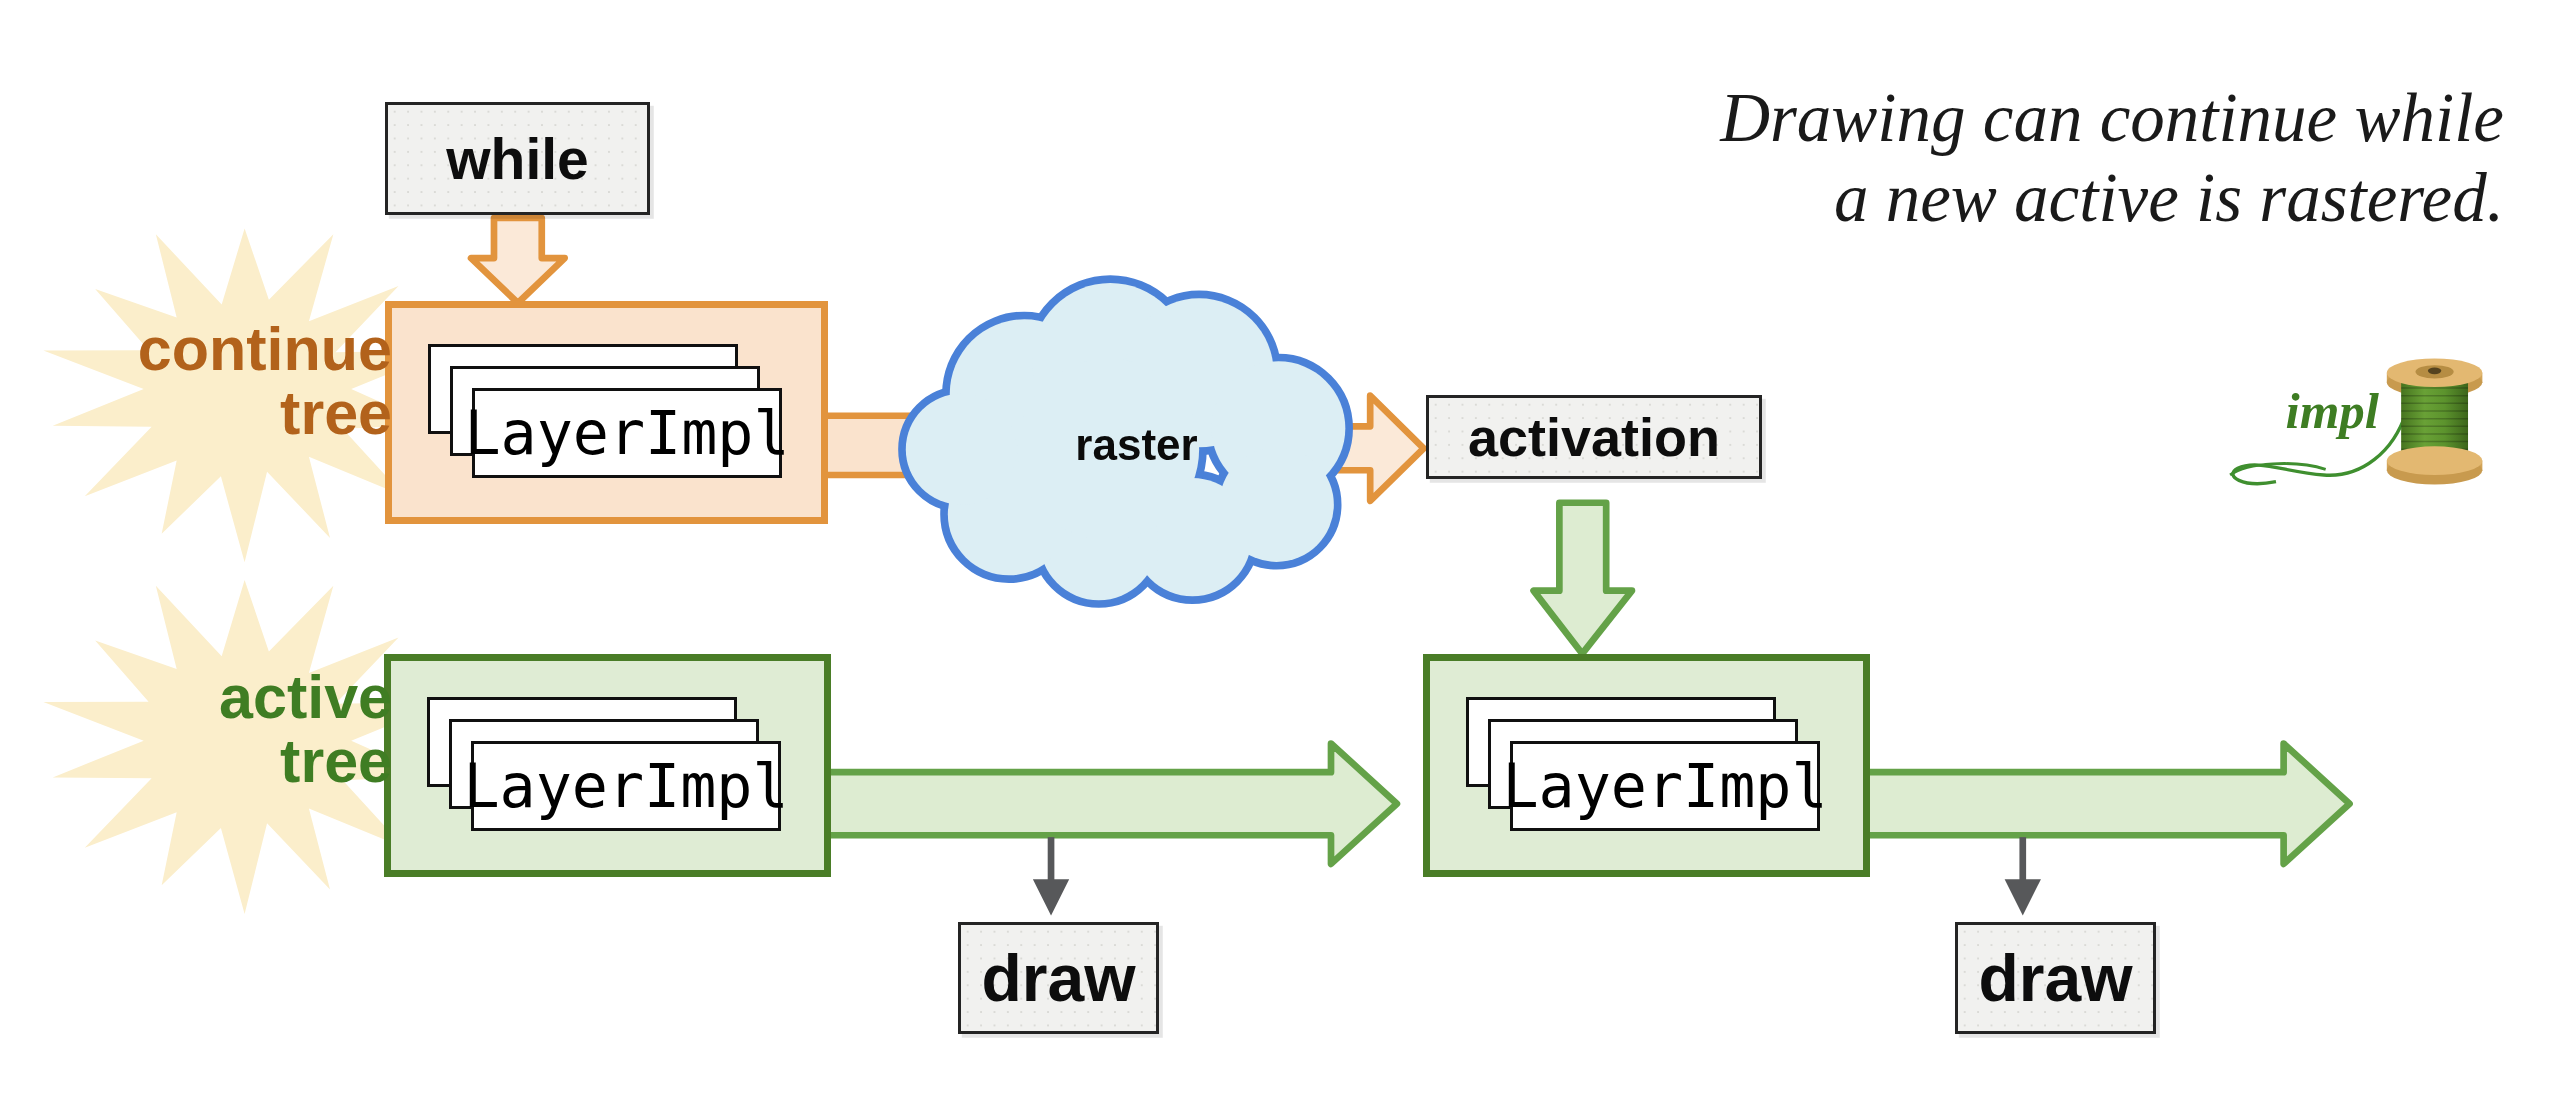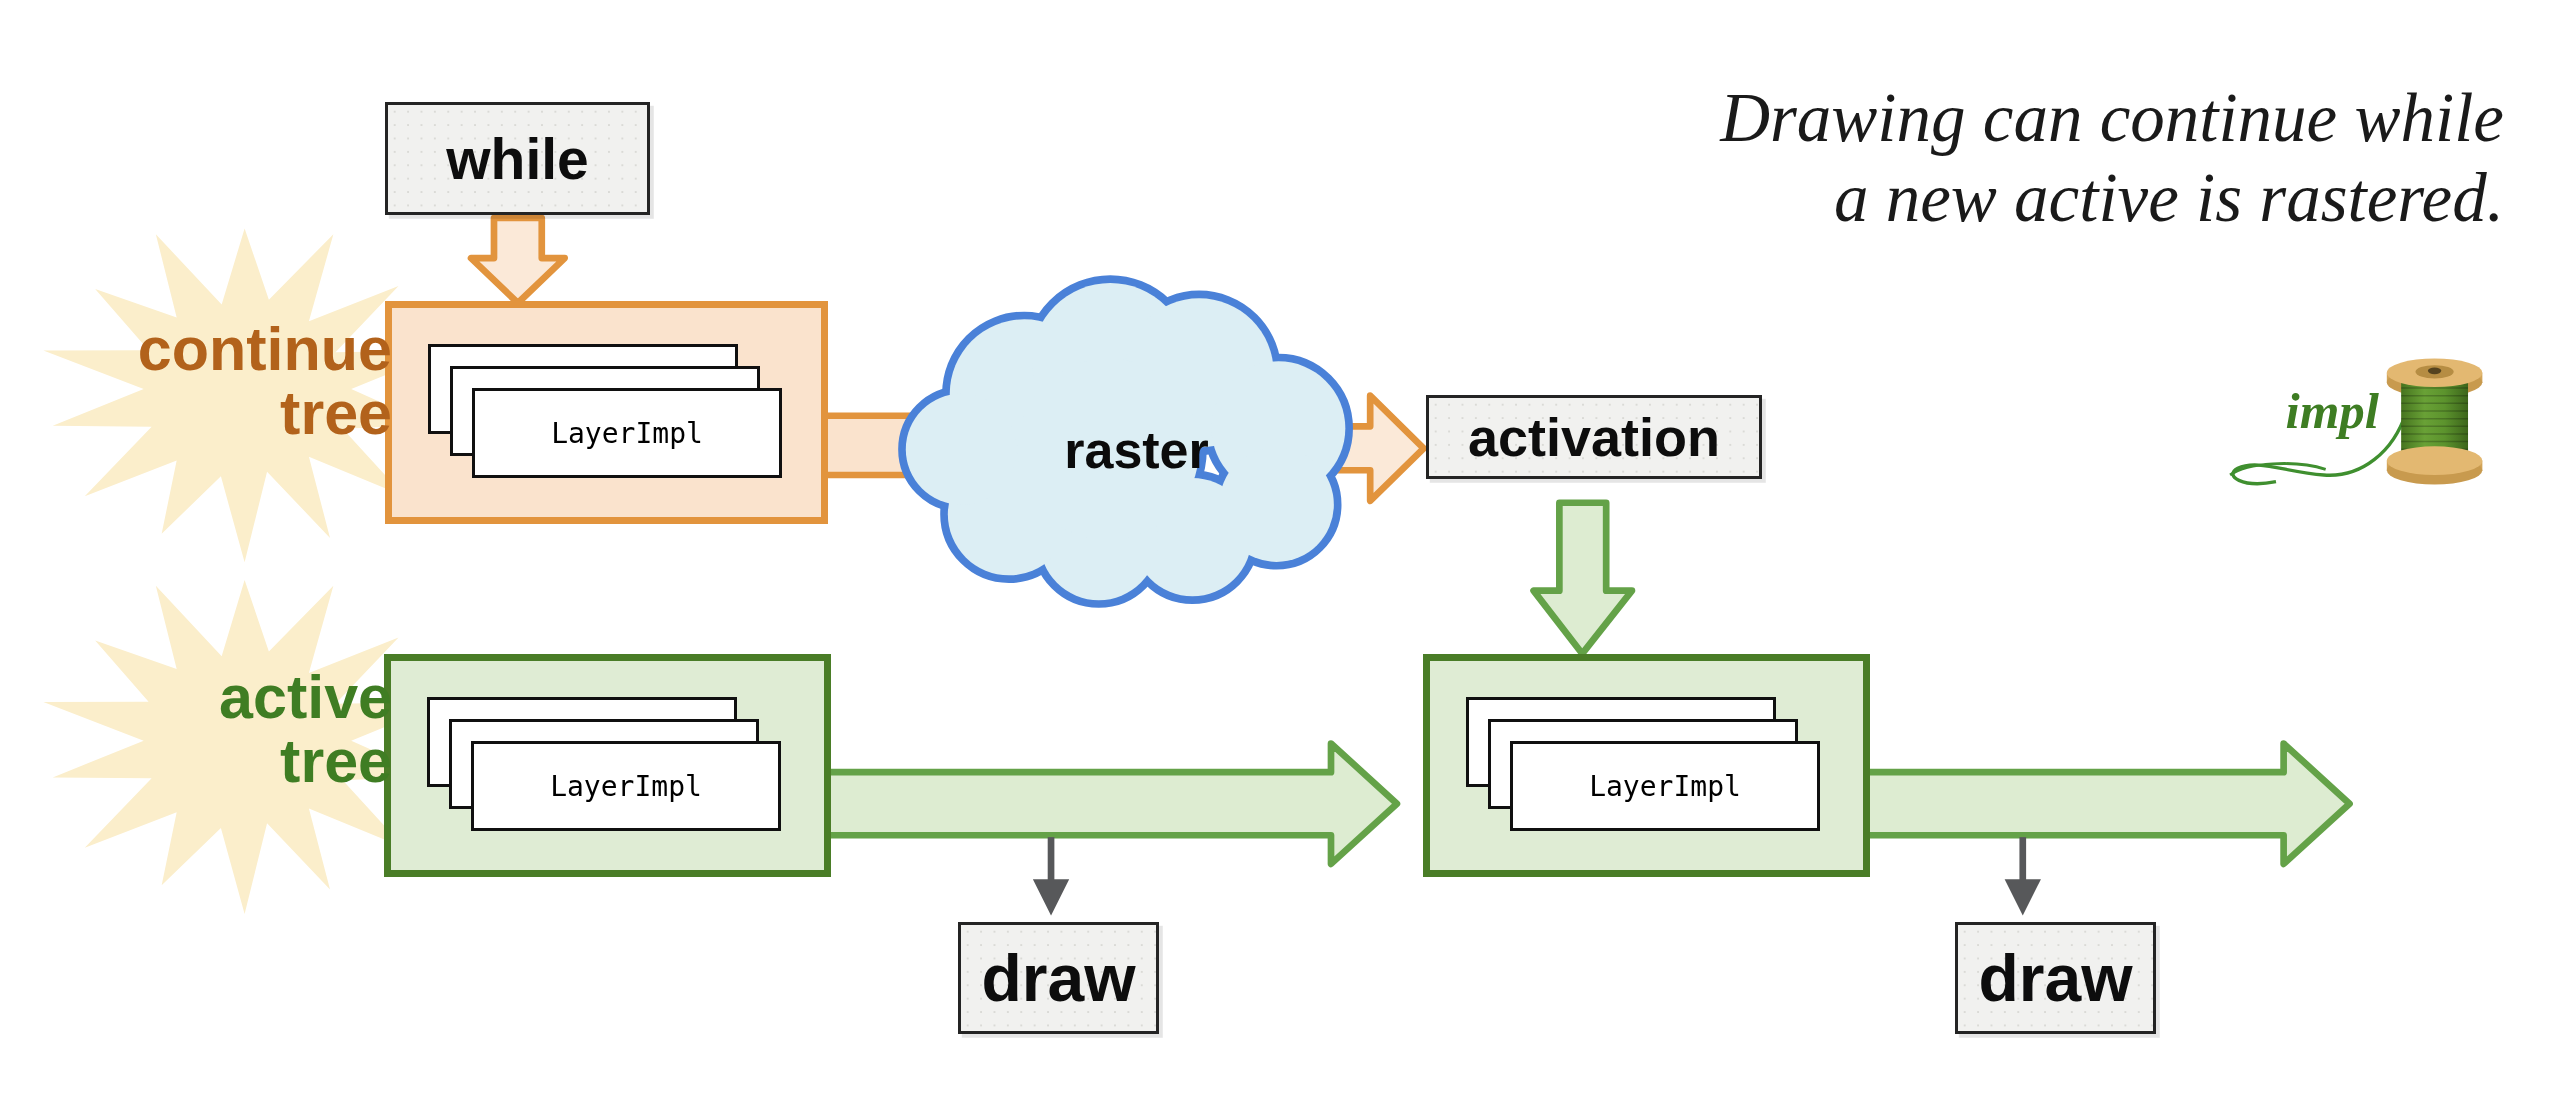--- a/index.html
+++ b/index.html
@@ -61,30 +61,30 @@
     background:var(--orange-fill);border:7.6px solid var(--orange-stroke);}
   .green-tree{background:var(--green-fill);border:7.6px solid var(--green-stroke-dark);}
   #active-box-left{left:384px;top:654px;width:447px;height:223px;}
   #active-box-right{left:1423px;top:654px;width:447px;height:223px;}
 
   .card{position:absolute;width:310px;height:90px;background:#ffffff;
     border:3.8px solid #101010;box-sizing:border-box;}
   .card.back{left:36px;top:36px;}
   .card.mid{left:58px;top:58px;}
   .card.front{left:80px;top:80px;display:flex;align-items:center;justify-content:center;}
-  .mono{font-family:"DejaVu Sans Mono",monospace;font-size:28px;color:#000;}
+  .mono{font-family:"DejaVu Sans Mono",monospace;font-size:60px;color:#000;}
 
   
   .burst-label{position:absolute;z-index:3;text-align:right;width:287px;left:105px;
     font-weight:700;font-size:61px;line-height:1.05;}
   #pending-label{top:317px;color:var(--pending-text);}
   #active-label{top:665px;color:var(--active-text);}
 
   #raster-label{position:absolute;z-index:3;left:955px;top:420px;width:363px;text-align:center;
-    font-weight:700;font-size:52px;color:#0b0b0b;}
+    font-weight:700;font-size:44px;color:#0b0b0b;}
 
   #note{position:absolute;z-index:3;right:72px;top:78px;width:1242px;text-align:right;
     font-family:"Liberation Serif",serif;font-style:italic;font-weight:400;
     font-size:69px;line-height:1.16;color:var(--note-text);}
 
   #impl-label{position:absolute;z-index:3;left:2226px;top:382px;width:153px;text-align:right;
     font-family:"Liberation Serif",serif;font-style:italic;font-weight:700;
     font-size:51px;color:var(--impl-text);}
 </style>
 </head>

